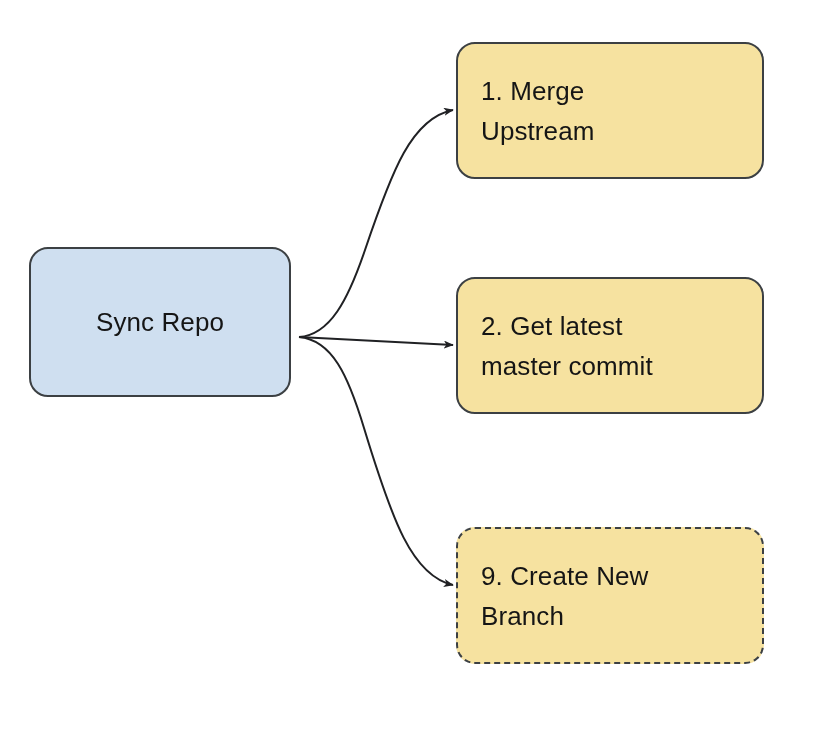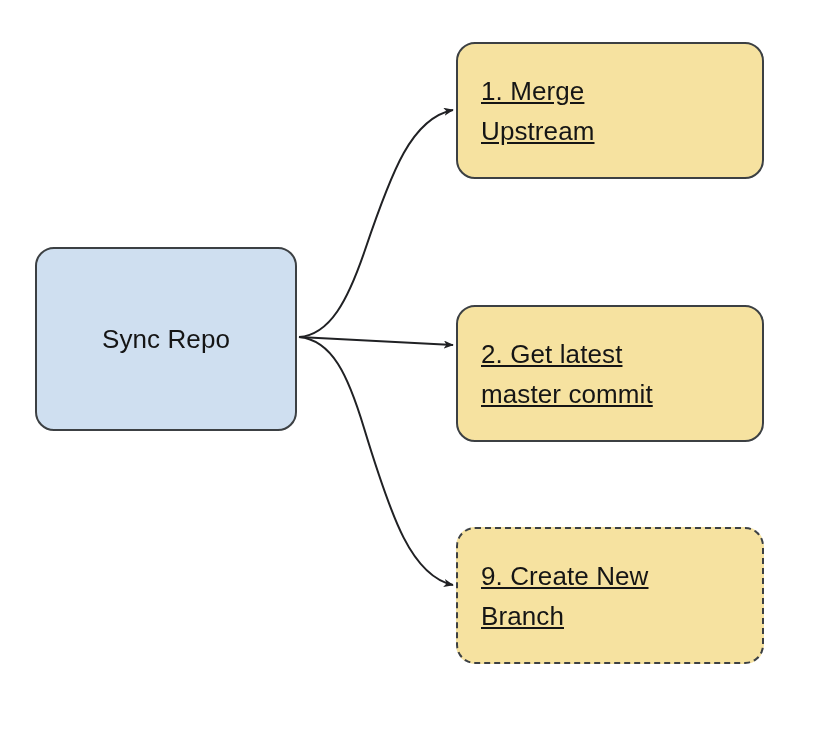--- a/index.html
+++ b/index.html
@@ -29,48 +29,47 @@
     display: flex;
     align-items: center;
     border-radius: 19px;
     color: #151515;
     font-size: 26px;
     line-height: 40px;
     letter-spacing: 0.1px;
     white-space: pre-line;
   }
   .node-source {
-    left: 35px;
+    left: 29px;
     top: 247px;
     width: 262px;
-    height: 184px;
+    height: 150px;
     background: #cfdff0;
     border: 2px solid #3c4043;
     justify-content: center;
     text-align: center;
   }
   .node-step {
     left: 456px;
     width: 308px;
     height: 137px;
     background: #f6e2a0;
     justify-content: flex-start;
     text-align: left;
     padding-left: 23px;
     padding-right: 2px;
-    text-decoration: underline;
   }
   .node-step.solid {
     border: 2px solid #3c4043;
   }
   .node-step.dashed {
     border: 2px dashed #3c4043;
   }
   .node-step-1 { top: 42px; }
-  .node-step-2 { top: 277px; margin-top: 28px; }
+  .node-step-2 { top: 277px; }
   .node-step-3 { top: 527px; }
   .node-label { display: block; }
 </style>
 </head>
 <body>
 
 <div id="canvas">
 
   <svg id="edge-layer" viewBox="0 0 824 738" width="824" height="738" xmlns="http://www.w3.org/2000/svg">
     <defs>

